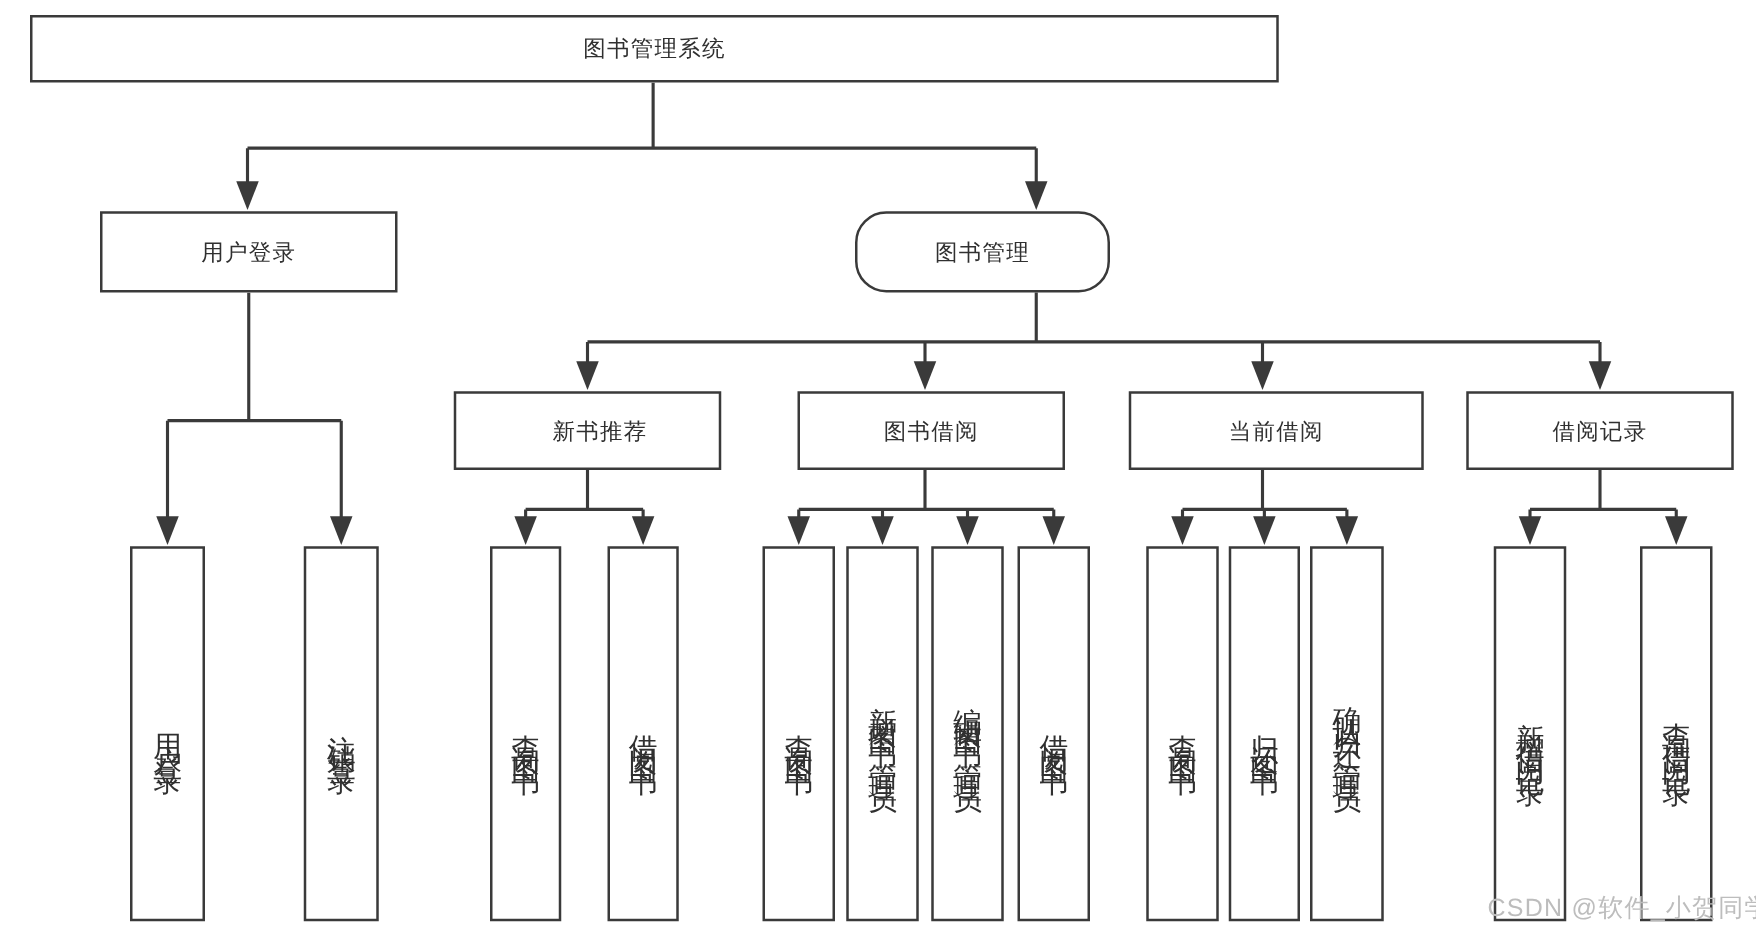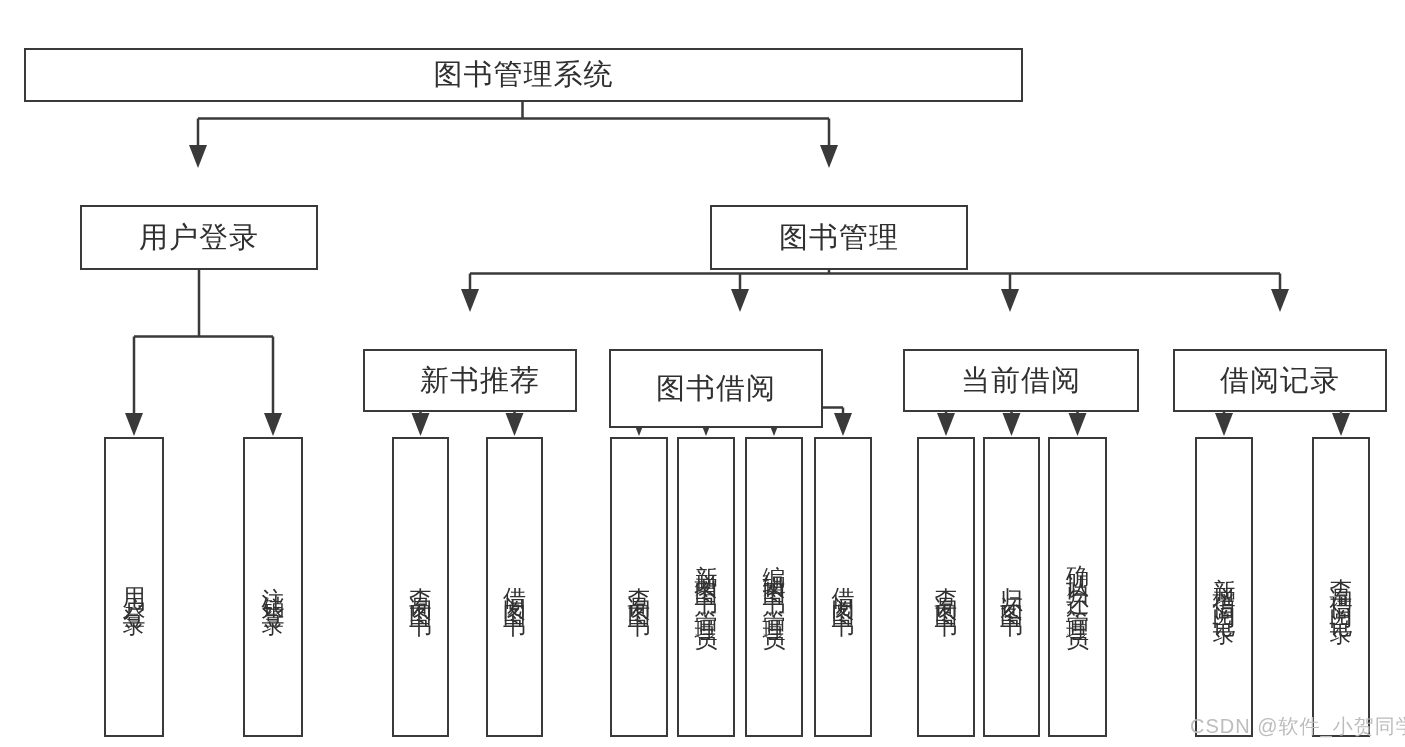--- a/index.html
+++ b/index.html
@@ -26,24 +26,23 @@
     box-sizing: border-box;
     background: #ffffff;
     border: 2.5px solid #3a3a3a;
     display: flex;
     align-items: center;
     justify-content: center;
     color: #303030;
     z-index: 1;
   }
   .h-node {
-    font-size: 29px;
+    font-size: 18px;
     letter-spacing: 1px;
     white-space: nowrap;
-    margin-top: 36px;
   }
   .v-node {
     writing-mode: vertical-rl;
     text-orientation: mixed;
     font-size: 23px;
     letter-spacing: 9px;
     line-height: 1;
   }
   .watermark {
     position: absolute;
@@ -95,24 +94,24 @@
       <polygon points="1002.5,413 1020.5,413 1011.5,436"></polygon>
       <polygon points="1068.5,413 1086.5,413 1077.5,436"></polygon>
       <polygon points="1215,413 1233,413 1224,436"></polygon>
       <polygon points="1332,413 1350,413 1341,436"></polygon>
     </g>
   </svg>
 
   <div class="node h-node" style="left:24px; top:12px; width:999px; height:54px;">图书管理系统</div>
 
   <div class="node h-node" style="left:80px; top:169px; width:238px; height:65px;">用户登录</div>
-  <div class="node h-node" style="left:710px; top:169px; width:258px; height:65px;">图书管理</div>
+  <div class="node h-node" style="left:684px; top:169px; width:204px; height:65px;border-radius:25px;">图书管理</div>
 
   <div class="node h-node" style="left:363px; top:313px; width:214px; height:63px;padding-left:20px;">新书推荐</div>
-  <div class="node h-node" style="left:609px; top:313px; width:214px; height:79px;">图书借阅</div>
+  <div class="node h-node" style="left:638px; top:313px; width:214px; height:63px;">图书借阅</div>
   <div class="node h-node" style="left:903px; top:313px; width:236px; height:63px;">当前借阅</div>
   <div class="node h-node" style="left:1173px; top:313px; width:214px; height:63px;">借阅记录</div>
 
   <div class="node v-node" style="left:104px; top:437px; width:60px; height:300px;">用户登录</div>
   <div class="node v-node" style="left:243px; top:437px; width:60px; height:300px;">注销登录</div>
 
   <div class="node v-node" style="left:392px; top:437px; width:57px; height:300px;">查询图书</div>
   <div class="node v-node" style="left:486px; top:437px; width:57px; height:300px;">借阅图书</div>
 
   <div class="node v-node" style="left:610px; top:437px; width:58px; height:300px;">查询图书</div>

